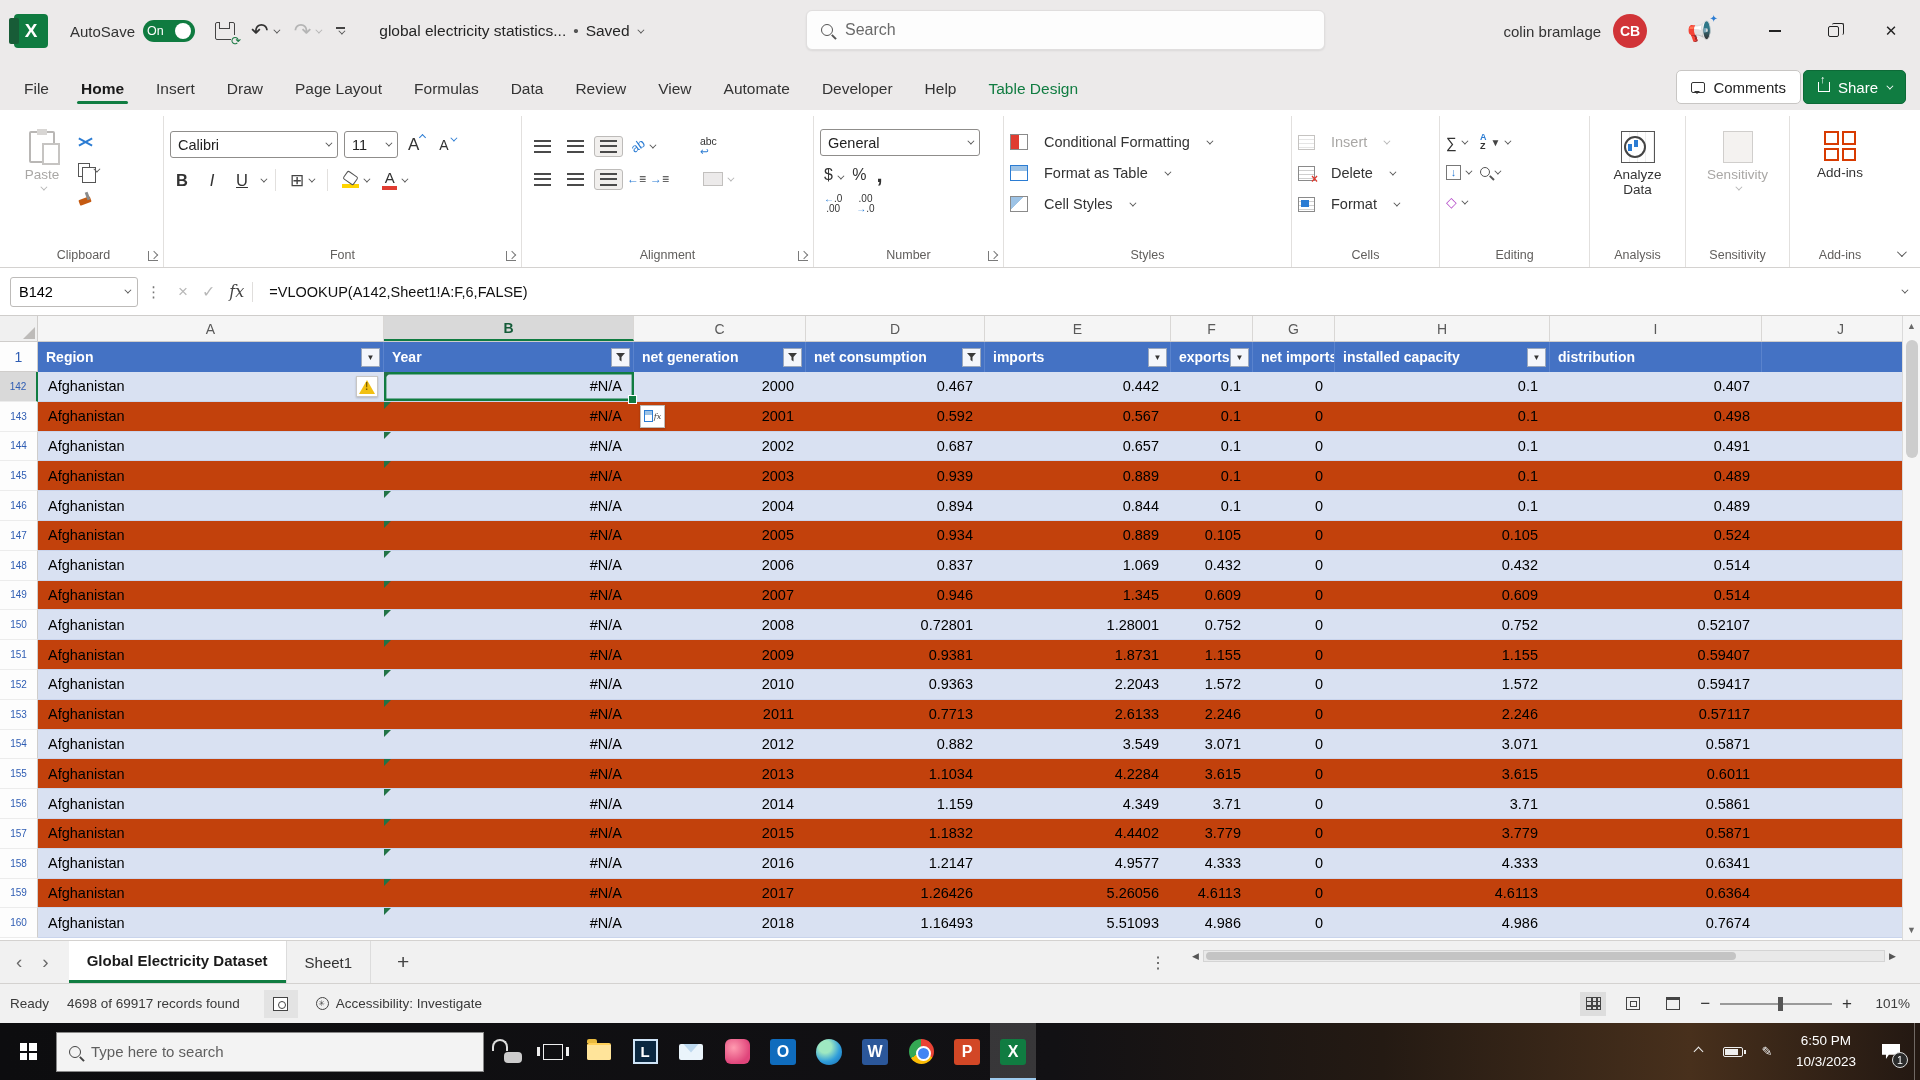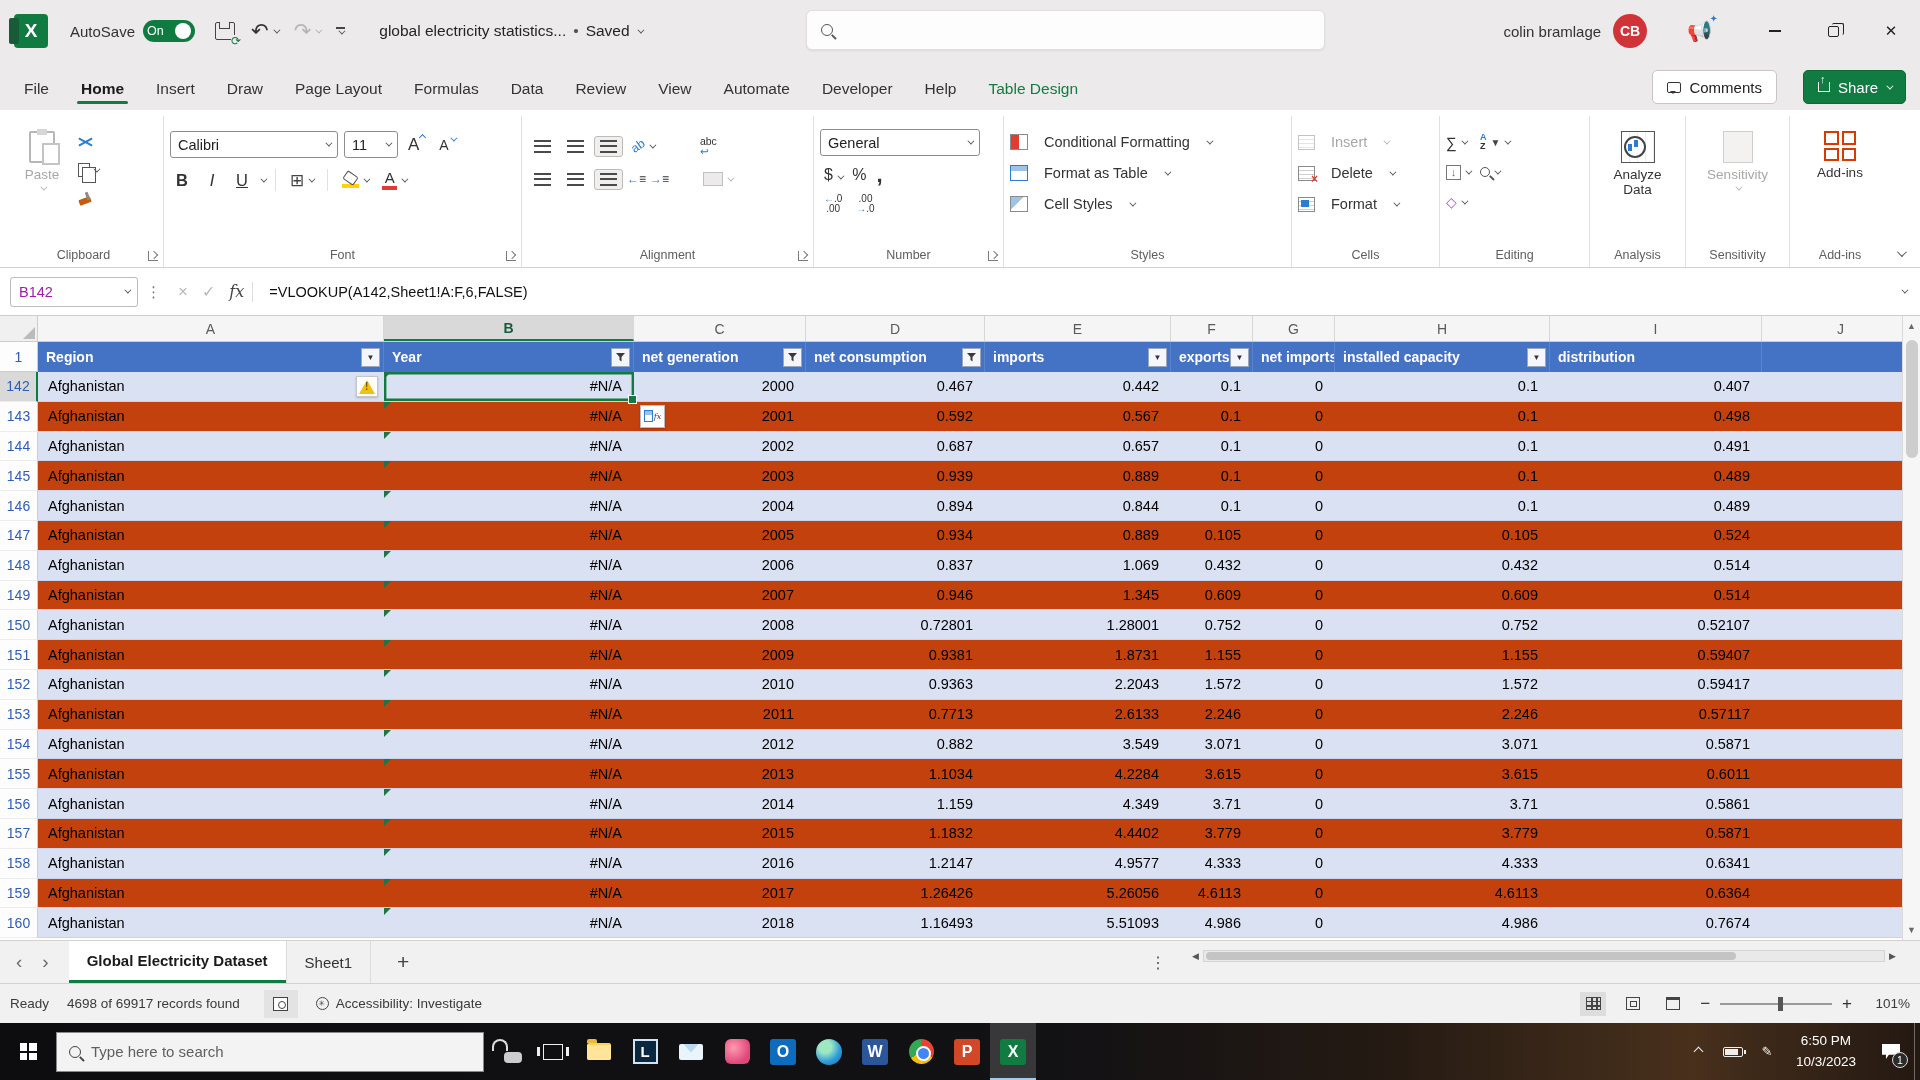--- a/index.html
+++ b/index.html
@@ -48,21 +48,21 @@
   .winbtn .restore { width:11px; height:11px; border:1.5px solid #222; border-radius:2px; position:relative; }
   .winbtn .restore::before { content:""; position:absolute; top:-4px; left:3px; width:11px; height:11px; border:1.5px solid #222; border-left:none; border-bottom:none; border-radius:2px; }
 
   
   .tabrow { height:48px; background:#eceaea; display:flex; align-items:flex-end; padding:0 8px; flex:0 0 auto; position:relative; }
   .rtabs { display:flex; list-style:none; align-items:flex-end; height:100%; }
   .rtab { padding:12px 16px 12px; font-size:15.5px; color:#333; position:relative; cursor:default; }
   .rtab.active { font-weight:bold; color:#1a1a1a; }
   .rtab.active::after { content:""; position:absolute; left:12px; right:12px; bottom:6px; height:3px; background:#107c41; border-radius:2px; }
   .rtab.contextual { color:#107c41; }
-  .tabrow-right { position:absolute; right:14px; bottom:6px; display:flex; gap:26px;justify-content:center; }
+  .tabrow-right { position:absolute; right:14px; bottom:6px; display:flex; gap:2px;justify-content:center; }
   .pillbtn { height:34px; border-radius:5px; display:flex; align-items:center; gap:8px; padding:0 14px; font-size:15px; }
   .comments-btn { background:#fff; border:1px solid #c8c6c4; color:#222; }
   .bubble { width:14px; height:11px; border:1.6px solid #333; border-radius:2px; position:relative; }
   .bubble::after { content:""; position:absolute; left:2px; bottom:-5px; border:3px solid transparent; border-top-color:#333; }
   .share-btn { background:#107c41; color:#fff; border:1px solid #0d6a37; }
   .share-ic { width:12px; height:10px; border:1.6px solid #fff; border-top:none; position:relative; }
   .share-ic::after { content:"↑"; position:absolute; top:-9px; left:1px; font-size:11px; color:#fff; }
   .share-btn .chev { border-color:#fff; }
 
   
@@ -142,21 +142,21 @@
   .analyze-ic { width:34px; height:32px; border:1.6px solid #555; position:relative; background:repeating-linear-gradient(to right,#fff 0 7px,#eee 7px 8px); }
   .analyze-ic::before { content:""; position:absolute; left:2px; top:4px; width:18px; height:18px; border:2px solid #444; border-radius:50%; background:#fff; }
   .analyze-ic::after { content:""; position:absolute; left:6px; top:12px; width:4px; height:7px; background:#2b7cd3; box-shadow:6px -4px 0 0 #2b7cd3; }
   .sens-ic { width:30px; height:32px; border:1.6px solid #d0cecc; background:#f4f2f0; position:relative; }
   .addins-ic { width:32px; height:30px; display:grid; grid-template-columns:1fr 1fr; gap:3px; }
   .addins-ic b { border:2.4px solid #d83b01; }
   .collapse-chev { position:absolute; right:16px; bottom:10px; }
 
   
   .formulabar { height:48px; background:#fff; border-bottom:1px solid #cfcdcb; display:flex; align-items:center; flex:0 0 auto; padding-left:10px; gap:8px; }
-  .namebox { width:128px; height:30px; border:1px solid #bdbbb9; border-radius:3px; display:flex; align-items:center; justify-content:space-between; padding:0 8px; font-size:14.5px; color:#a21caf; }
+  .namebox { width:128px; height:30px; border:1px solid #bdbbb9; border-radius:3px; display:flex; align-items:center; justify-content:space-between; padding:0 8px; font-size:14.5px; color:#000000; }
   .fdots { color:#777; font-size:15px; letter-spacing:1px; }
   .fbtns { display:flex; align-items:center; gap:14px; padding:0 8px; border-right:1px solid #e0deDC; }
   .fx-cancel { color:#b8b8b8; font-size:17px; }
   .fx-enter { color:#b8b8b8; font-size:16px; }
   .fx-label { font-family:"DejaVu Serif", serif; font-style:italic; font-size:16px; color:#444; }
   .formula-text { flex:1; font-size:14.5px; color:#111; padding-left:8px; }
   .fb-expand { margin-right:14px; }
 
   
   .gridwrap { height:624px; position:relative; flex:0 0 auto; overflow:hidden; --gtc:38px 346px 250px 172px 179px 186px 82px 82px 215px 212px minmax(0,1fr); }
@@ -167,21 +167,21 @@
   .collet .cl.sel { background:#d9d9d9; color:#155c39; border-bottom:2px solid #107c41; font-weight:bold; }
   .thead { display:grid; grid-template-columns:var(--gtc); height:30px; background:#4472c4; color:#fff; font-weight:bold; font-size:14px; }
   .thead .rowhdr1 { background:#fdfdfd; color:#2f5db3; display:flex; align-items:center; justify-content:center; border-right:1px solid #cfcdcb; border-bottom:1px solid #cfcdcb; font-weight:normal; }
   .th { display:flex; align-items:center; justify-content:space-between; padding:0 3px 0 8px; border-right:1px solid #5a83cd; position:relative; overflow:hidden; white-space:nowrap; }
   .fbtn { width:19px; height:19px; background:#f4f6fb; border:1px solid #9aa7bd; display:flex; align-items:center; justify-content:center; flex:0 0 auto; }
   .fbtn svg { display:block; }
   .fbtn .dd { font-size:8px; color:#333; }
   .rowsbox { position:relative; }
   .grid-row { display:grid; grid-template-columns:var(--gtc); height:29.8px; background:#c2410c; border-bottom:1px solid #c9d4ec; position:relative; }
   .grid-row.band { background:#d9e1f2; }
-  .grid-row .rn { background:#fdfdfd; color:#2f5db3; font-size:14px; display:flex; align-items:center; justify-content:center; border-right:1px solid #cfcdcb; border-bottom:1px solid #ececec; margin-bottom:-1px; }
+  .grid-row .rn { background:#fdfdfd; color:#2f5db3; font-size:10px; display:flex; align-items:center; justify-content:center; border-right:1px solid #cfcdcb; border-bottom:1px solid #ececec; margin-bottom:-1px; }
   .grid-row .rn.selhdr { background:#d9d9d9; border-right:2px solid #107c41; }
   .cell { display:flex; align-items:center; font-size:14.5px; color:#000; padding:0 12px 0 10px; position:relative; }
   .cell.num { justify-content:flex-end; }
   .cell.tri::before { content:""; position:absolute; left:0; top:0; border-top:7px solid #217346; border-right:7px solid transparent; }
   .cell.selcell { box-shadow:inset 0 0 0 2.4px #107c41; z-index:2; }
   .cell.selcell::after { content:""; position:absolute; right:-3px; bottom:-3px; width:7px; height:7px; background:#107c41; border:1.4px solid #fff; z-index:3; }
   .warnbox { position:absolute; right:6px; top:4px; width:22px; height:21px; background:#fff; border:1px solid #c8c6c4; box-shadow:0 1px 2px rgba(0,0,0,.2); display:flex; align-items:center; justify-content:center; }
   .warn-tri { width:0; height:0; border-left:8px solid transparent; border-right:8px solid transparent; border-bottom:14px solid #f2c011; position:relative; }
   .warn-tri::after { content:"!"; position:absolute; left:-2px; top:1px; font-size:10px; font-weight:bold; color:#7a5b00; }
   .erropt { position:absolute; left:640px; top:3px; width:25px; height:23px; background:#fff; border:1px solid #bdbbb9; box-shadow:0 1px 2px rgba(0,0,0,.2); display:flex; align-items:center; justify-content:center; gap:1px; z-index:4; }
@@ -305,20 +305,21 @@
         </span>
     </div>
     <div class="doc-title">
       <span>global electricity statistics...</span>
       <span class="dot">•</span>
       <span>Saved</span>
       <span class="chev sm"></span>
     </div>
     <div class="tb-search">
       <span class="mag"></span>
+      <input type="text" placeholder="Search" style="">
     </div>
     <div class="tb-right">
       <span class="username">colin bramlage</span>
       <span class="avatar">CB</span>
       <span class="megaphone">📢<i>✦</i></span>
       <span class="winbtn">
           <span class="min"></span>
         </span>
       <span class="winbtn">
           <span class="restore"></span>

